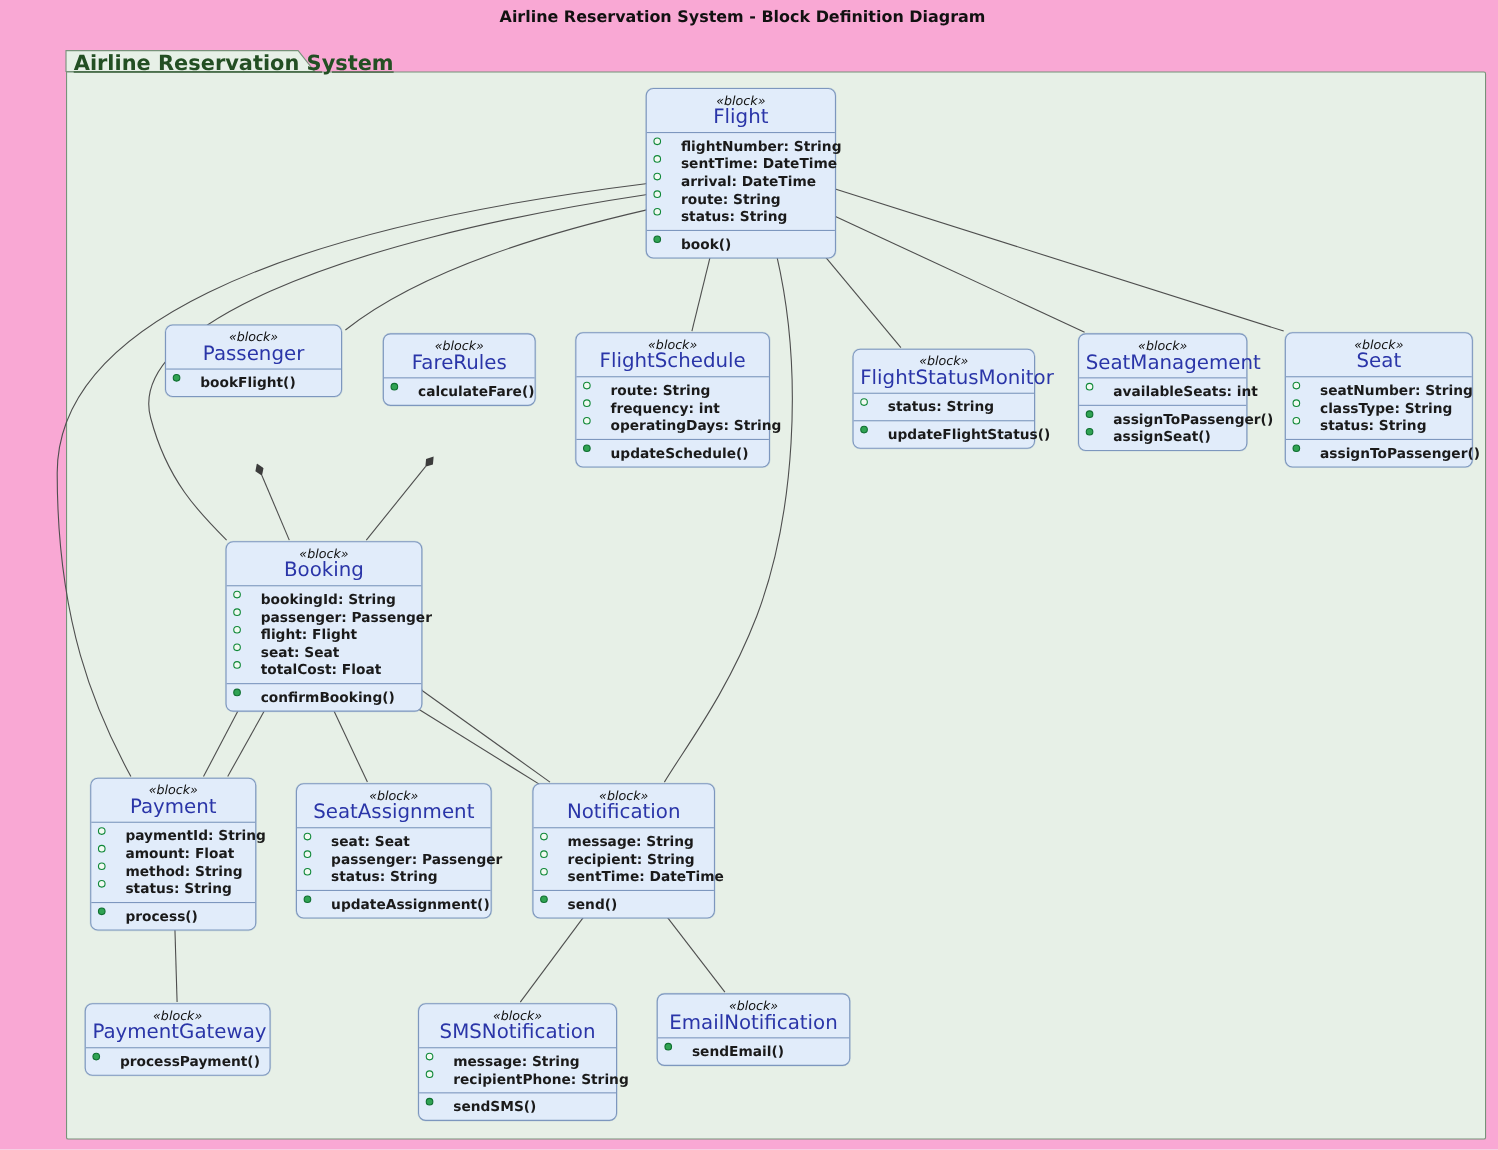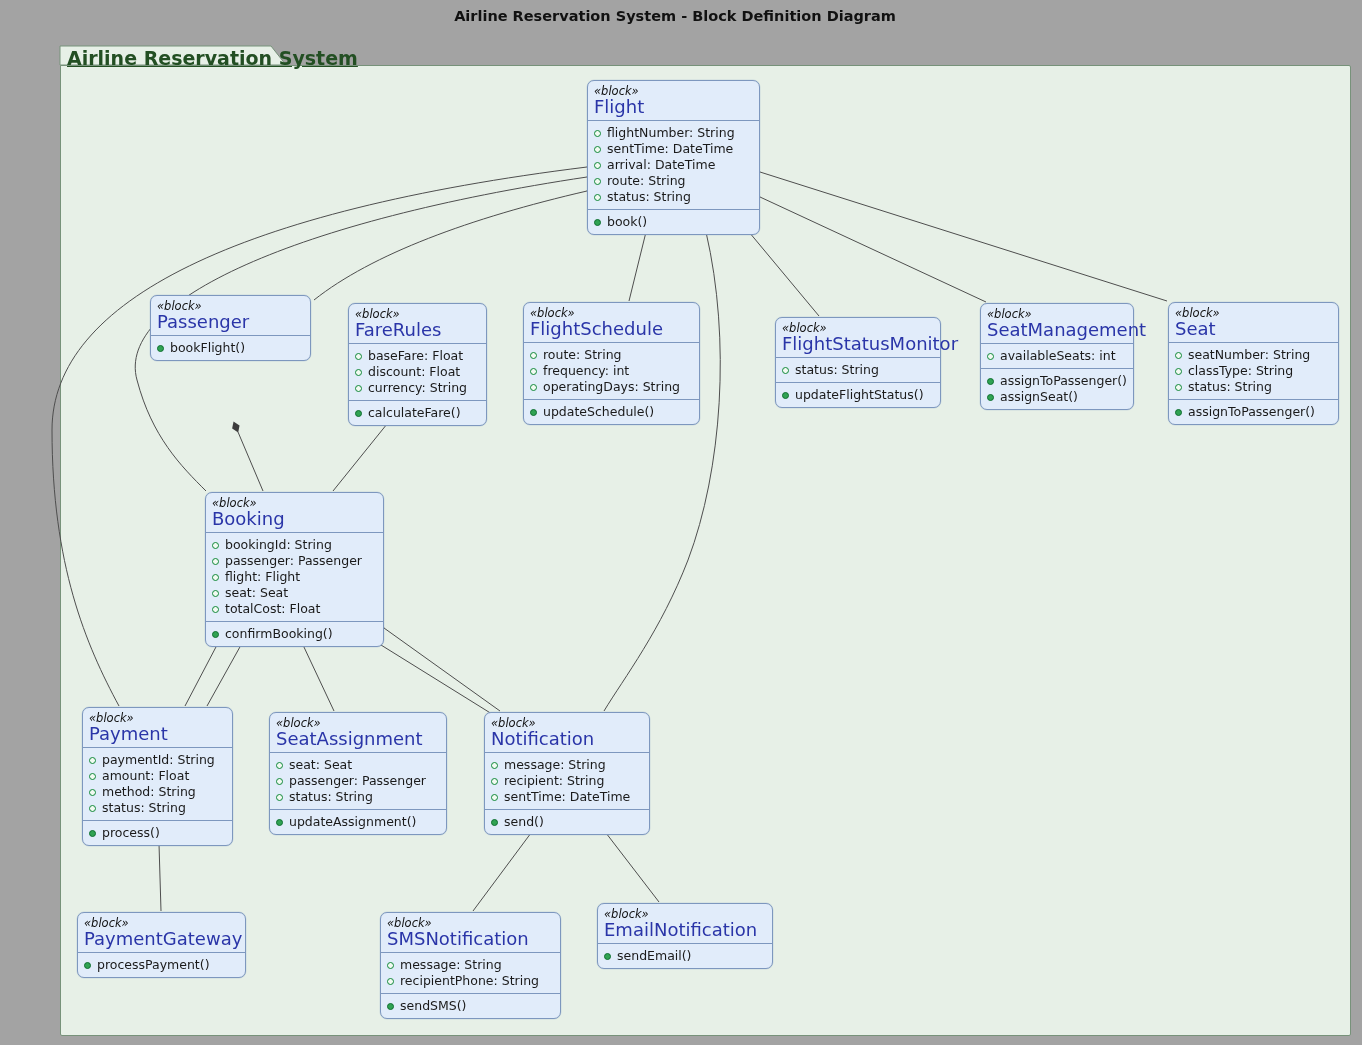--- a/index.html
+++ b/index.html
@@ -3,35 +3,35 @@
 <meta charset="utf-8">
 <style>
   :root{
     --pkg-bg:#e7f0e7; --pkg-border:#77927a; --pkg-label:#234f23;
     --blk-bg:#e1ecfa; --blk-border:#7d97be; --blk-name:#2a35a8;
     --edge:#4e4e4e; --attr-ic:#108838; --op-fill:#30a353; --op-border:#0f6f30;
     --ink:#1a1a1a;
   }
   html,body{margin:0;padding:0;}
   body{font-family:"DejaVu Sans","Liberation Sans",sans-serif;background:#ffffff;}
-  #canvas{position:relative;width:1362px;height:1045px;background:#a3a3a3;overflow:hidden;}
+  #canvas{position:relative;width:1362px;height:1045px;background:#f9a8d4;overflow:hidden;}
   .diagram-title{position:absolute;left:0;top:8px;width:1350px;text-align:center;
     font-size:14.5px;font-weight:bold;color:#111;}
   .package-body{position:absolute;left:60px;top:65px;width:1291px;height:971px;
     background:var(--pkg-bg);border:1px solid var(--pkg-border);border-radius:0 2px 2px 2px;box-sizing:border-box;}
   .package-label{position:absolute;left:67px;top:47px;font-size:19px;font-weight:bold;color:var(--pkg-label);text-decoration:underline;}
   svg.layer{position:absolute;left:0;top:0;}
   .block{position:absolute;background:var(--blk-bg);border:1px solid var(--blk-border);
     border-radius:7px;box-sizing:border-box;box-shadow:0 0 0 0.5px rgba(125,151,190,.25);}
-  .hdr{padding:3px 6px 4px;}
+  .hdr{padding:3px 6px 4px;text-align:center;}
   .stereo{font-size:11.5px;font-style:italic;color:#111;line-height:14px;}
   .bname{font-size:18px;color:var(--blk-name);line-height:18px;}
   ul.members{list-style:none;margin:0;padding:4px 6px;border-top:1px solid var(--blk-border);}
-  ul.members li{display:flex;align-items:center;gap:6px;font-size:12.5px;color:var(--ink);
-    line-height:16px;white-space:nowrap;}
+  ul.members li{display:flex;align-items:flex-start;gap:18px;font-size:12.5px;color:var(--ink);
+    line-height:16px;white-space:nowrap;font-weight:bold;}
   .dot{flex:0 0 auto;width:7px;height:7px;border-radius:50%;box-sizing:border-box;}
   ul.attrs .dot{border:1.4px solid var(--attr-ic);background:#f2faf2;}
   ul.ops .dot{background:var(--op-fill);border:1px solid var(--op-border);}
 </style>
 </head>
 <body>
 
 <div id="canvas">
 
   <div class="diagram-title">Airline Reservation System - Block Definition Diagram</div>
@@ -115,34 +115,20 @@
           <span>bookFlight()</span>
         </li>
       </ul>
   </div>
 
   <div class="block" style="left:348px;top:303px;width:139px;">
     <div class="hdr">
       <div class="stereo">«block»</div>
       <div class="bname">FareRules</div>
     </div>
-    <ul class="members attrs">
-        <li>
-          <span class="dot"></span>
-          <span>baseFare: Float</span>
-        </li>
-        <li>
-          <span class="dot"></span>
-          <span>discount: Float</span>
-        </li>
-        <li>
-          <span class="dot"></span>
-          <span>currency: String</span>
-        </li>
-      </ul>
     <ul class="members ops">
         <li>
           <span class="dot"></span>
           <span>calculateFare()</span>
         </li>
       </ul>
   </div>
 
   <div class="block" style="left:523px;top:302px;width:177px;">
     <div class="hdr">

